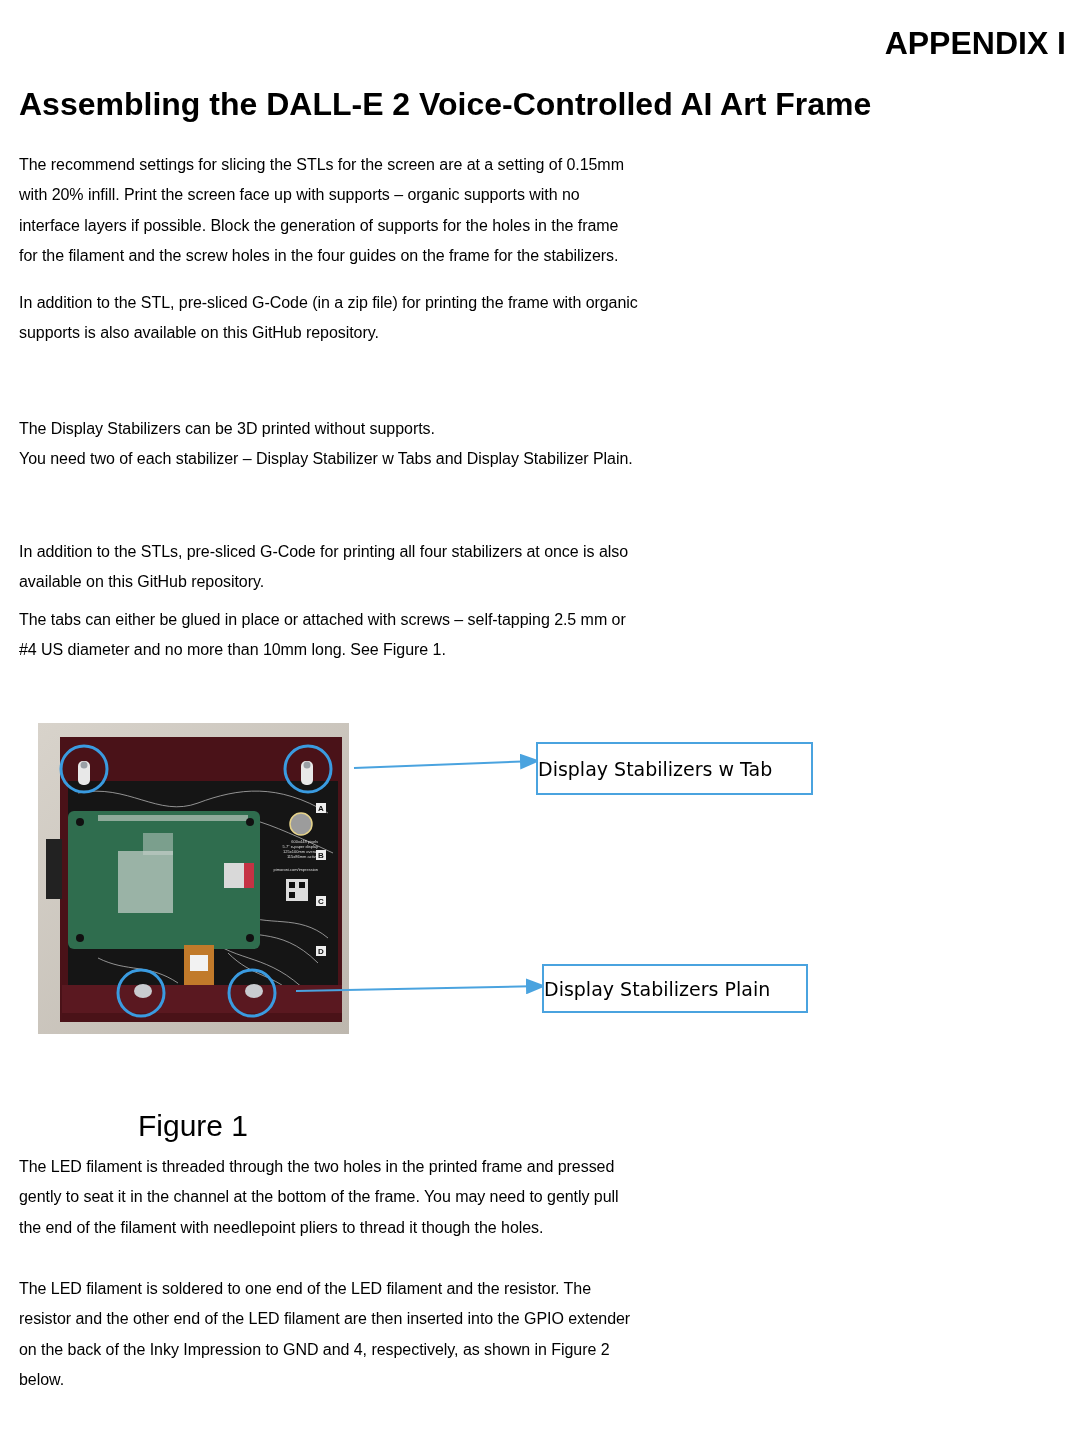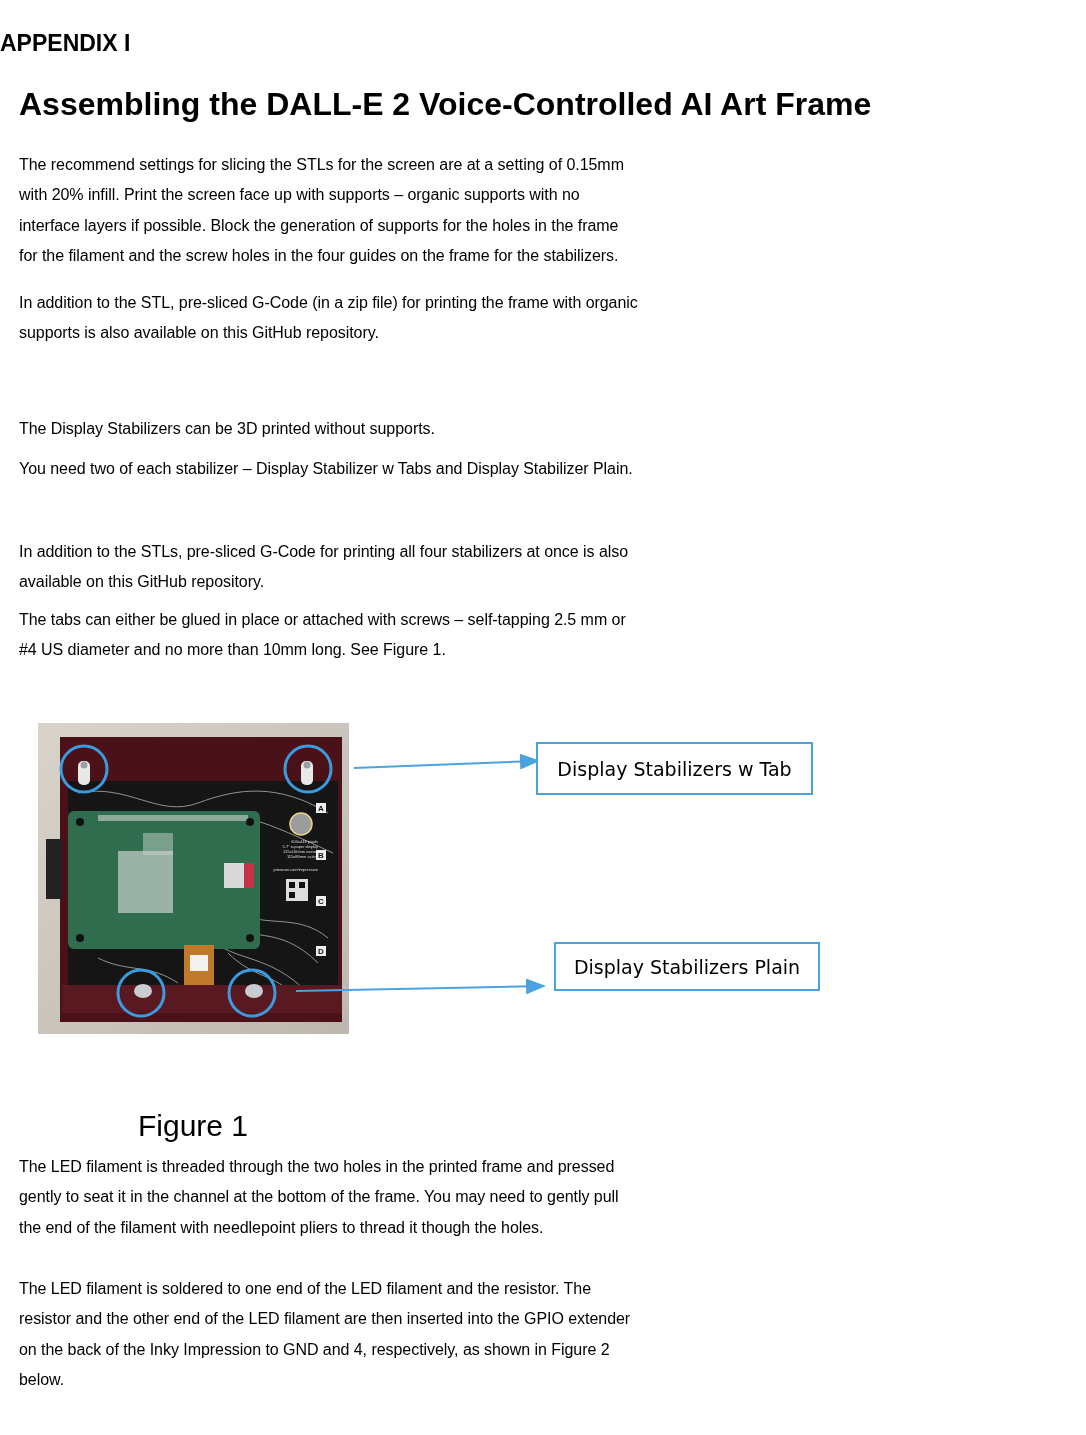--- a/index.html
+++ b/index.html
@@ -1,47 +1,47 @@
 <!DOCTYPE html>
 <html><head>
   <meta charset="utf-8">
   <style>
     html, body { margin: 0; padding: 0; background: #ffffff; }
     body { width: 1086px; height: 1435px; position: relative; overflow: hidden;
            font-family: "Liberation Sans", sans-serif; color: #000; }
-    .appendix-title { position: absolute; top: 28px; left: 0; width: 1066px; text-align: left;
-                      font-weight: bold; font-size: 23px; line-height: 30px; }
+    .appendix-title { position: absolute; top: 28px; left: 0; width: 1066px; text-align: right;
+                      font-weight: bold; font-size: 32px; line-height: 30px; }
     .section-heading { position: absolute; top: 89px; left: 19px; font-weight: bold;
                        font-size: 32px; line-height: 30px; }
     .para { position: absolute; left: 19px; width: 1050px; font-size: 16px; line-height: 30.4px;
             white-space: pre-line; letter-spacing: -0.05px; }
     .figure-photo { position: absolute; left: 38px; top: 723px; width: 311px; height: 311px;
                     overflow: hidden; background: #cfcac2; }
     .callout-box { position: absolute; border: 2px solid #4aa3df; background: #fff;
                    font-family: "DejaVu Sans", sans-serif; font-size: 19px; color: #000;
-                   display: flex; align-items: center; justify-content: center; box-sizing: border-box; }
+                   display: flex; align-items: center; justify-content: flex-start; box-sizing: border-box; }
     .callout-tab { left: 536px; top: 742px; width: 277px; height: 53px; }
-    .callout-plain { left: 542px; top: 942px; width: 266px; height: 49px; margin-left: 12px; }
+    .callout-plain { left: 542px; top: 964px; width: 266px; height: 49px; }
     .arrows { position: absolute; left: 0; top: 0; width: 1086px; height: 1435px; pointer-events: none; }
     .figure-caption { position: absolute; left: 138px; top: 1072px; font-size: 30px; line-height: 30px; margin-top: 39px; }
   </style>
 </head>
 <body>
 
 <div class="appendix-title">APPENDIX I</div>
 <div class="section-heading">Assembling the DALL-E 2 Voice-Controlled AI Art Frame</div>
 
 <div class="para" style="top:150px">The recommend settings for slicing the STLs for the screen are at a setting of 0.15mm
 with 20% infill.  Print the screen face up with supports – organic supports with no
 interface layers if possible.  Block the generation of supports for the holes in the frame
 for the filament and the screw holes in the four guides on the frame for the stabilizers.</div>
 <div class="para" style="top:288px">In addition to the STL, pre-sliced G-Code (in a zip file) for printing the frame with organic
 supports is also available on this GitHub repository.</div>
 <div class="para" style="top:414px">The Display Stabilizers can be 3D printed without supports.</div>
-<div class="para" style="top:454px">You need two of each stabilizer – Display Stabilizer w Tabs and Display Stabilizer Plain.</div>
+<div class="para" style="top:444px">You need two of each stabilizer – Display Stabilizer w Tabs and Display Stabilizer Plain.</div>
 <div class="para" style="top:537px">In addition to the STLs, pre-sliced G-Code for printing all four stabilizers at once is also
 available on this GitHub repository.</div>
 <div class="para" style="top:605px">The tabs can either be glued in place or attached with screws – self-tapping 2.5 mm or
 #4 US diameter and no more than 10mm long.  See Figure 1.</div>
 
 <div class="figure-photo">
   <svg width="311" height="311" viewBox="0 0 311 311">
     <defs>
       <linearGradient id="bgGrad" x1="0" y1="0" x2="1" y2="1">
         <stop offset="0" stop-color="#d8d3cb"></stop>

